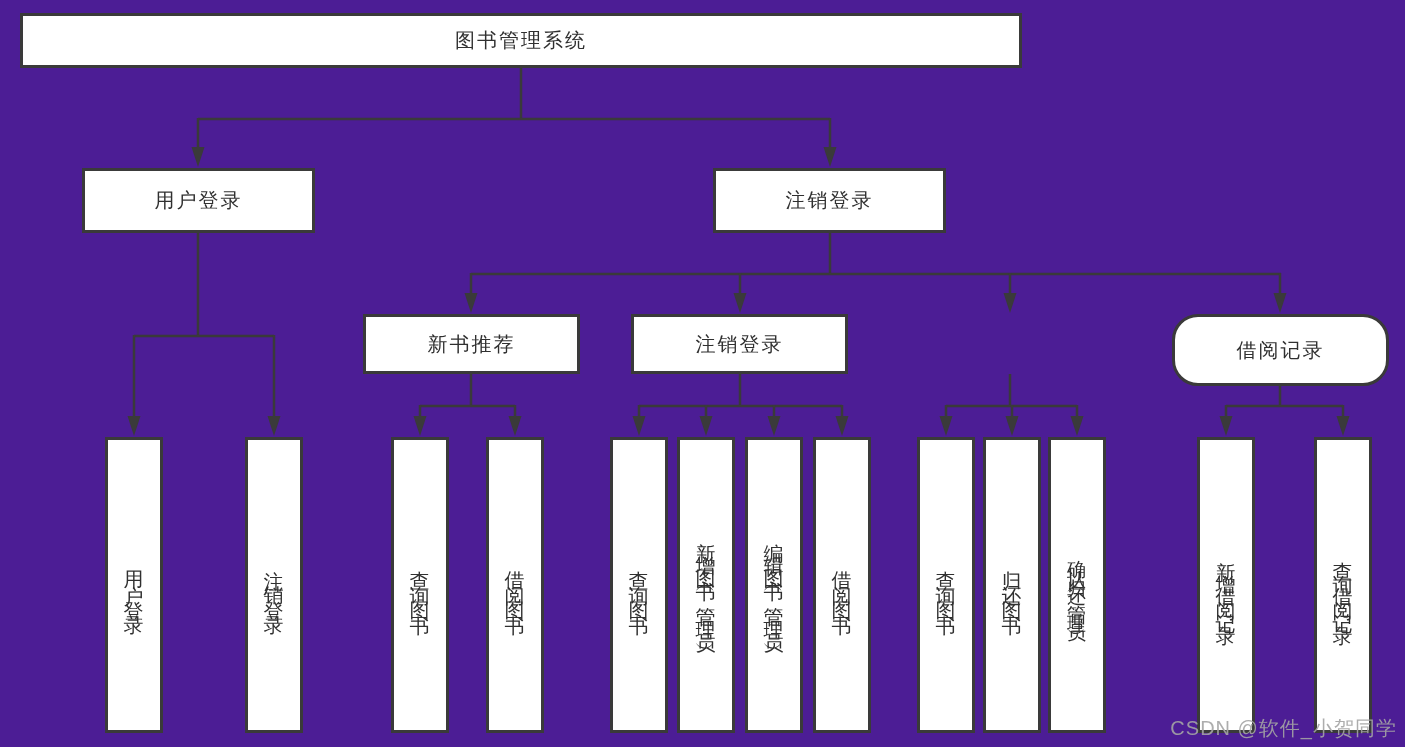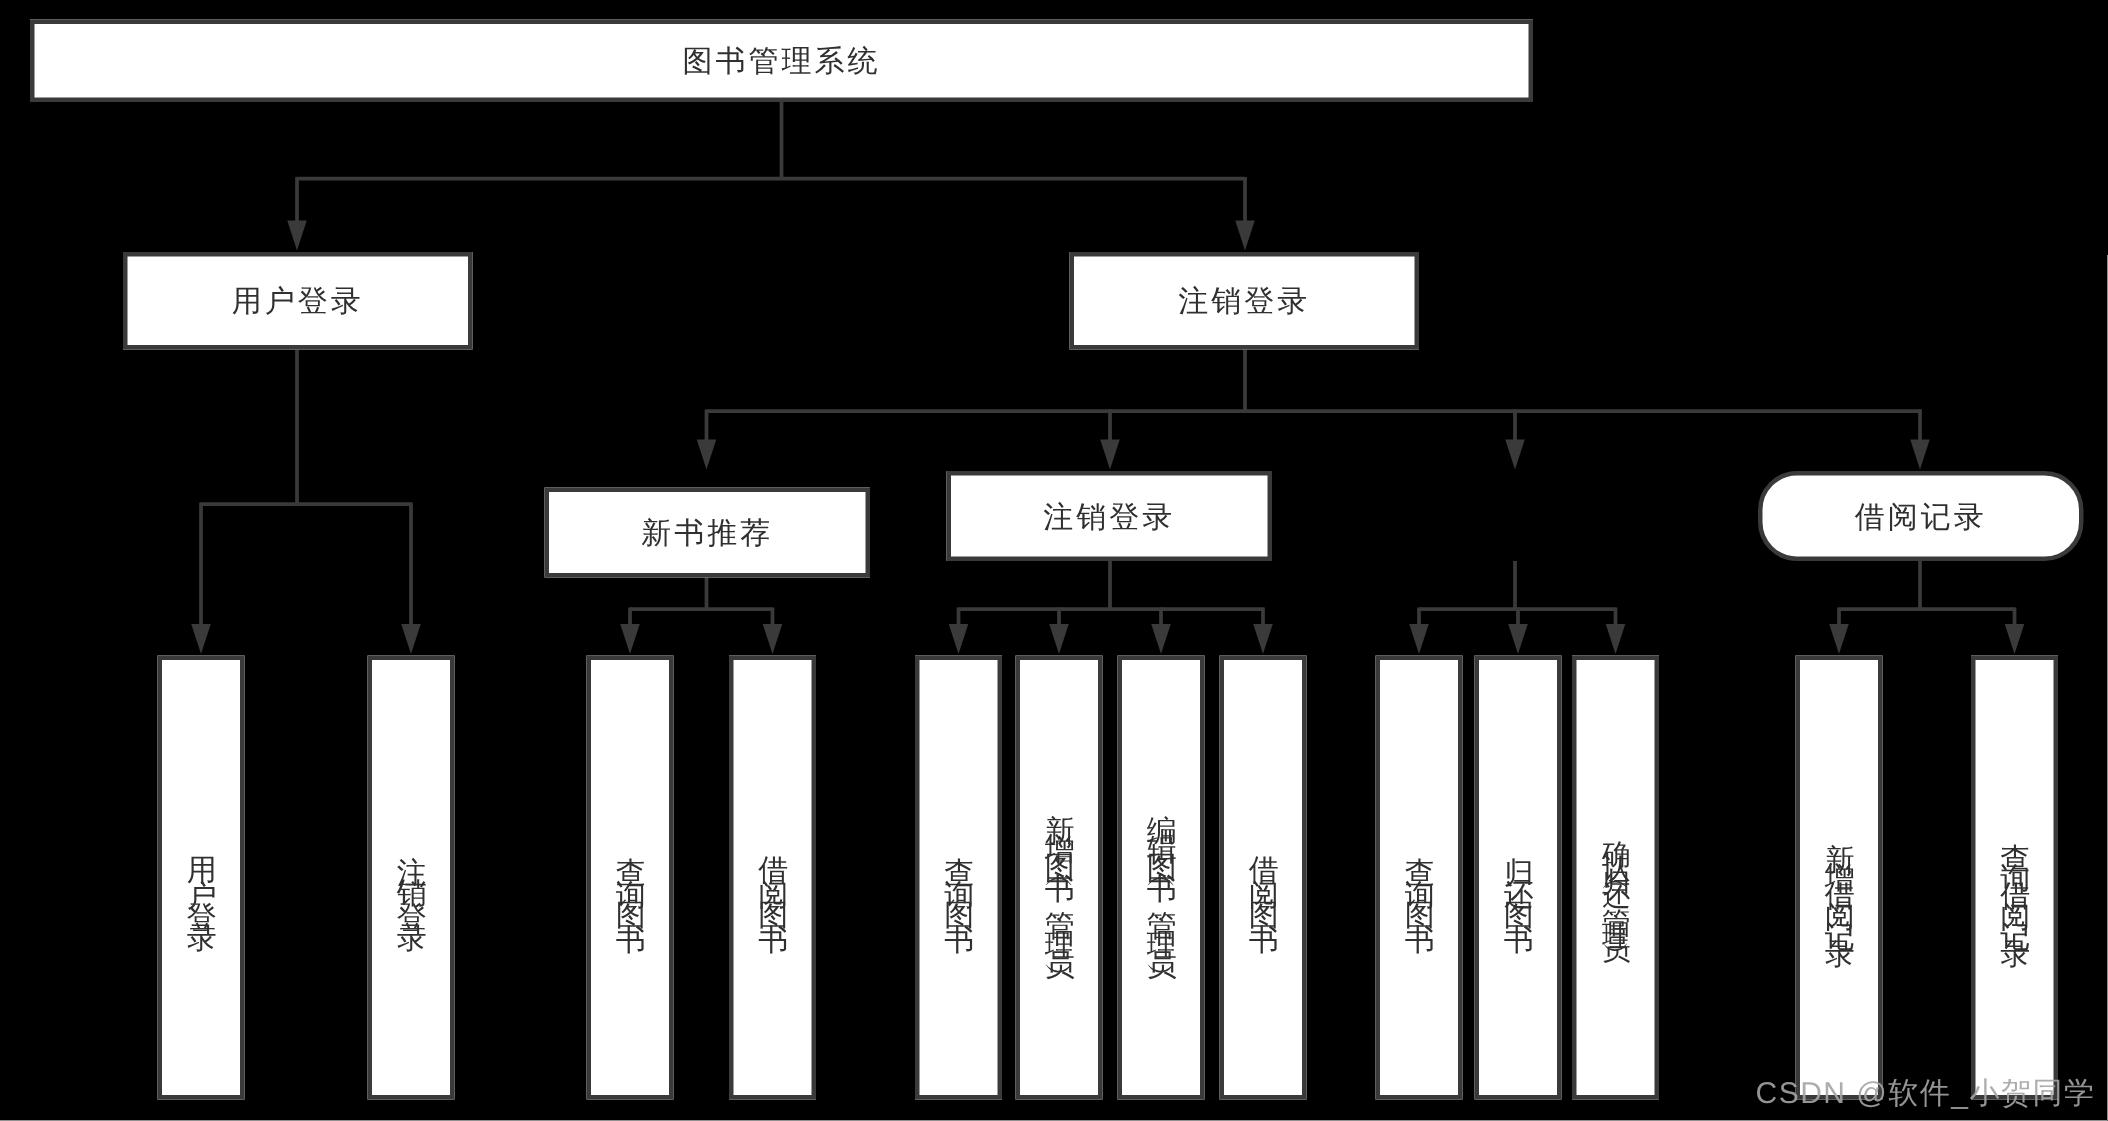--- a/index.html
+++ b/index.html
@@ -5,21 +5,21 @@
   html, body {
     margin: 0;
     padding: 0;
     background: #ffffff;
     font-family: "Liberation Sans", "DejaVu Sans", sans-serif;
   }
   .canvas {
     position: relative;
     width: 1405px;
     height: 747px;
-    background: #000000;
+    background: #4c1d95;
     overflow: hidden;
   }
   .wires {
     position: absolute;
     left: 0; top: 0;
     width: 1405px;
     height: 747px;
     pointer-events: none;
   }
   .box {
@@ -147,23 +147,23 @@
       <line x1="1343" y1="405" x2="1343" y2="418"></line>
       <path d="M1343,436 l-6.5,-20 h13 z" stroke="none"></path>
     </g>
   </svg>
 
   <div class="box" style="left:20px; top:13px; width:1002px; height:55px;">图书管理系统</div>
 
   <div class="box" style="left:82px; top:168px; width:233px; height:65px;">用户登录</div>
   <div class="box" style="left:713px; top:168px; width:233px; height:65px;">注销登录</div>
 
-  <div class="box" style="left:363px; top:314px; width:217px; height:60px;margin-top:11px;">新书推荐</div>
+  <div class="box" style="left:363px; top:314px; width:217px; height:60px;">新书推荐</div>
   <div class="box" style="left:631px; top:314px; width:217px; height:60px;">注销登录</div>
-  <div class="box" style="left:1172px; top:314px; width:217px; height:60px;border-radius:26px;">借阅记录</div>
+  <div class="box" style="left:1172px; top:314px; width:217px; height:72px;border-radius:26px;">借阅记录</div>
 
   <div class="leaf" style="left:105px;">
     <span class="vtext">用户登录</span>
   </div>
   <div class="leaf" style="left:245px;">
     <span class="vtext">注销登录</span>
   </div>
 
   <div class="leaf" style="left:391px;">
     <span class="vtext">查询图书</span>

